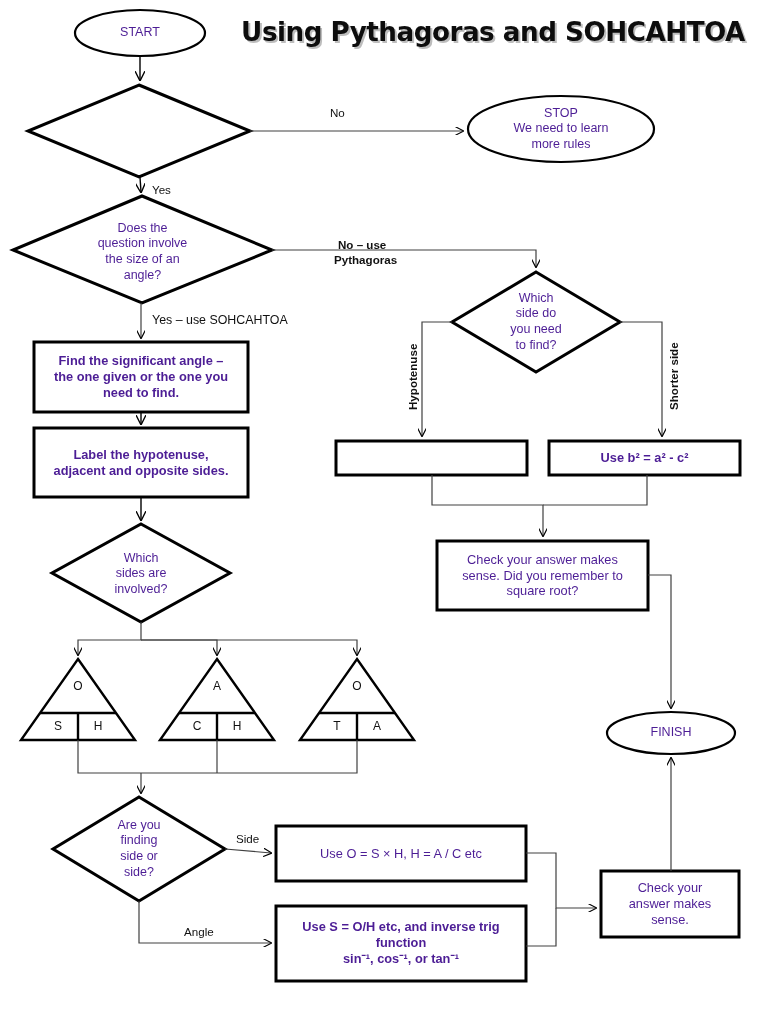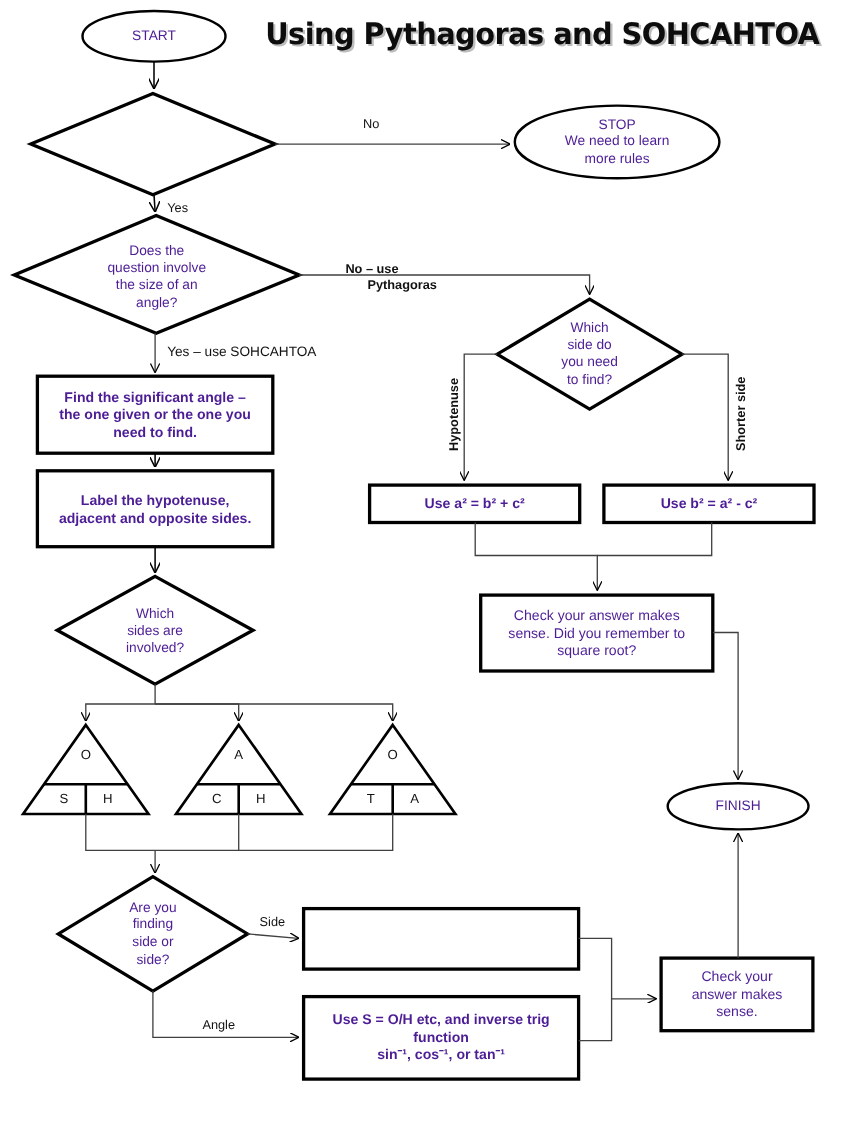--- a/index.html
+++ b/index.html
@@ -224,57 +224,57 @@
     <span>involved?</span>
   </div>
 
   <div class="node-text decision-label" style="left:77px;top:812px;width:124px;height:74px;flex-direction:column;">
     <span>Are you</span>
     <span>finding</span>
     <span>side or</span>
     <span>side?</span>
   </div>
 
+  <div class="node-text process-label-light" style="left:280px;top:826px;width:242px;height:55px;">
+    <span>Use O = S × H, H = A / C  etc</span>
+  </div>
 
   <div class="node-text process-label" style="left:280px;top:912px;width:242px;height:62px;flex-direction:column;">
     <span>Use S = O/H etc, and inverse trig</span>
     <span>function</span>
     <span>sin⁻¹, cos⁻¹, or tan⁻¹</span>
   </div>
 
   <div class="node-text process-label-light" style="left:604px;top:875px;width:132px;height:58px;flex-direction:column;">
     <span>Check your</span>
     <span>answer makes</span>
     <span>sense.</span>
   </div>
 
   <div class="node-text decision-label" style="left:472px;top:284px;width:128px;height:76px;flex-direction:column;">
     <span>Which</span>
     <span>side  do</span>
     <span>you need</span>
     <span>to find?</span>
   </div>
 
-  <div class="node-text process-label" style="left:338px;top:441px;width:187px;height:34px;">
-    <span>Use a² = b² + c²</span>
-  </div>
 
   <div class="node-text process-label" style="left:551px;top:441px;width:187px;height:34px;">
     <span>Use b² = a² - c²</span>
   </div>
 
   <div class="node-text process-label-light" style="left:440px;top:545px;width:205px;height:61px;flex-direction:column;">
     <span>Check your answer makes</span>
     <span>sense.  Did you remember to</span>
     <span>square root?</span>
   </div>
 
   <div class="edge-label" style="left:330px;top:106px;">No</div>
   <div class="edge-label" style="left:152px;top:183px;">Yes</div>
-  <div class="edge-label bold" style="left:314px;top:238px;">No – use</div>
+  <div class="edge-label bold" style="left:338px;top:238px;">No – use</div>
   <div class="edge-label bold" style="left:334px;top:253px;">Pythagoras</div>
   <div class="edge-label" style="left:152px;top:313px;font-size:12.4px;">Yes – use SOHCAHTOA</div>
   <div class="edge-label vertical bold" style="left:406px;top:410px;">Hypotenuse</div>
   <div class="edge-label vertical bold" style="left:667px;top:410px;">Shorter side</div>
   <div class="edge-label" style="left:236px;top:832px;">Side</div>
   <div class="edge-label" style="left:184px;top:925px;">Angle</div>
 
   <div class="tri-letter" style="left:68px;top:679px;width:20px;">O</div>
   <div class="tri-letter" style="left:48px;top:719px;width:20px;">S</div>
   <div class="tri-letter" style="left:88px;top:719px;width:20px;">H</div>

